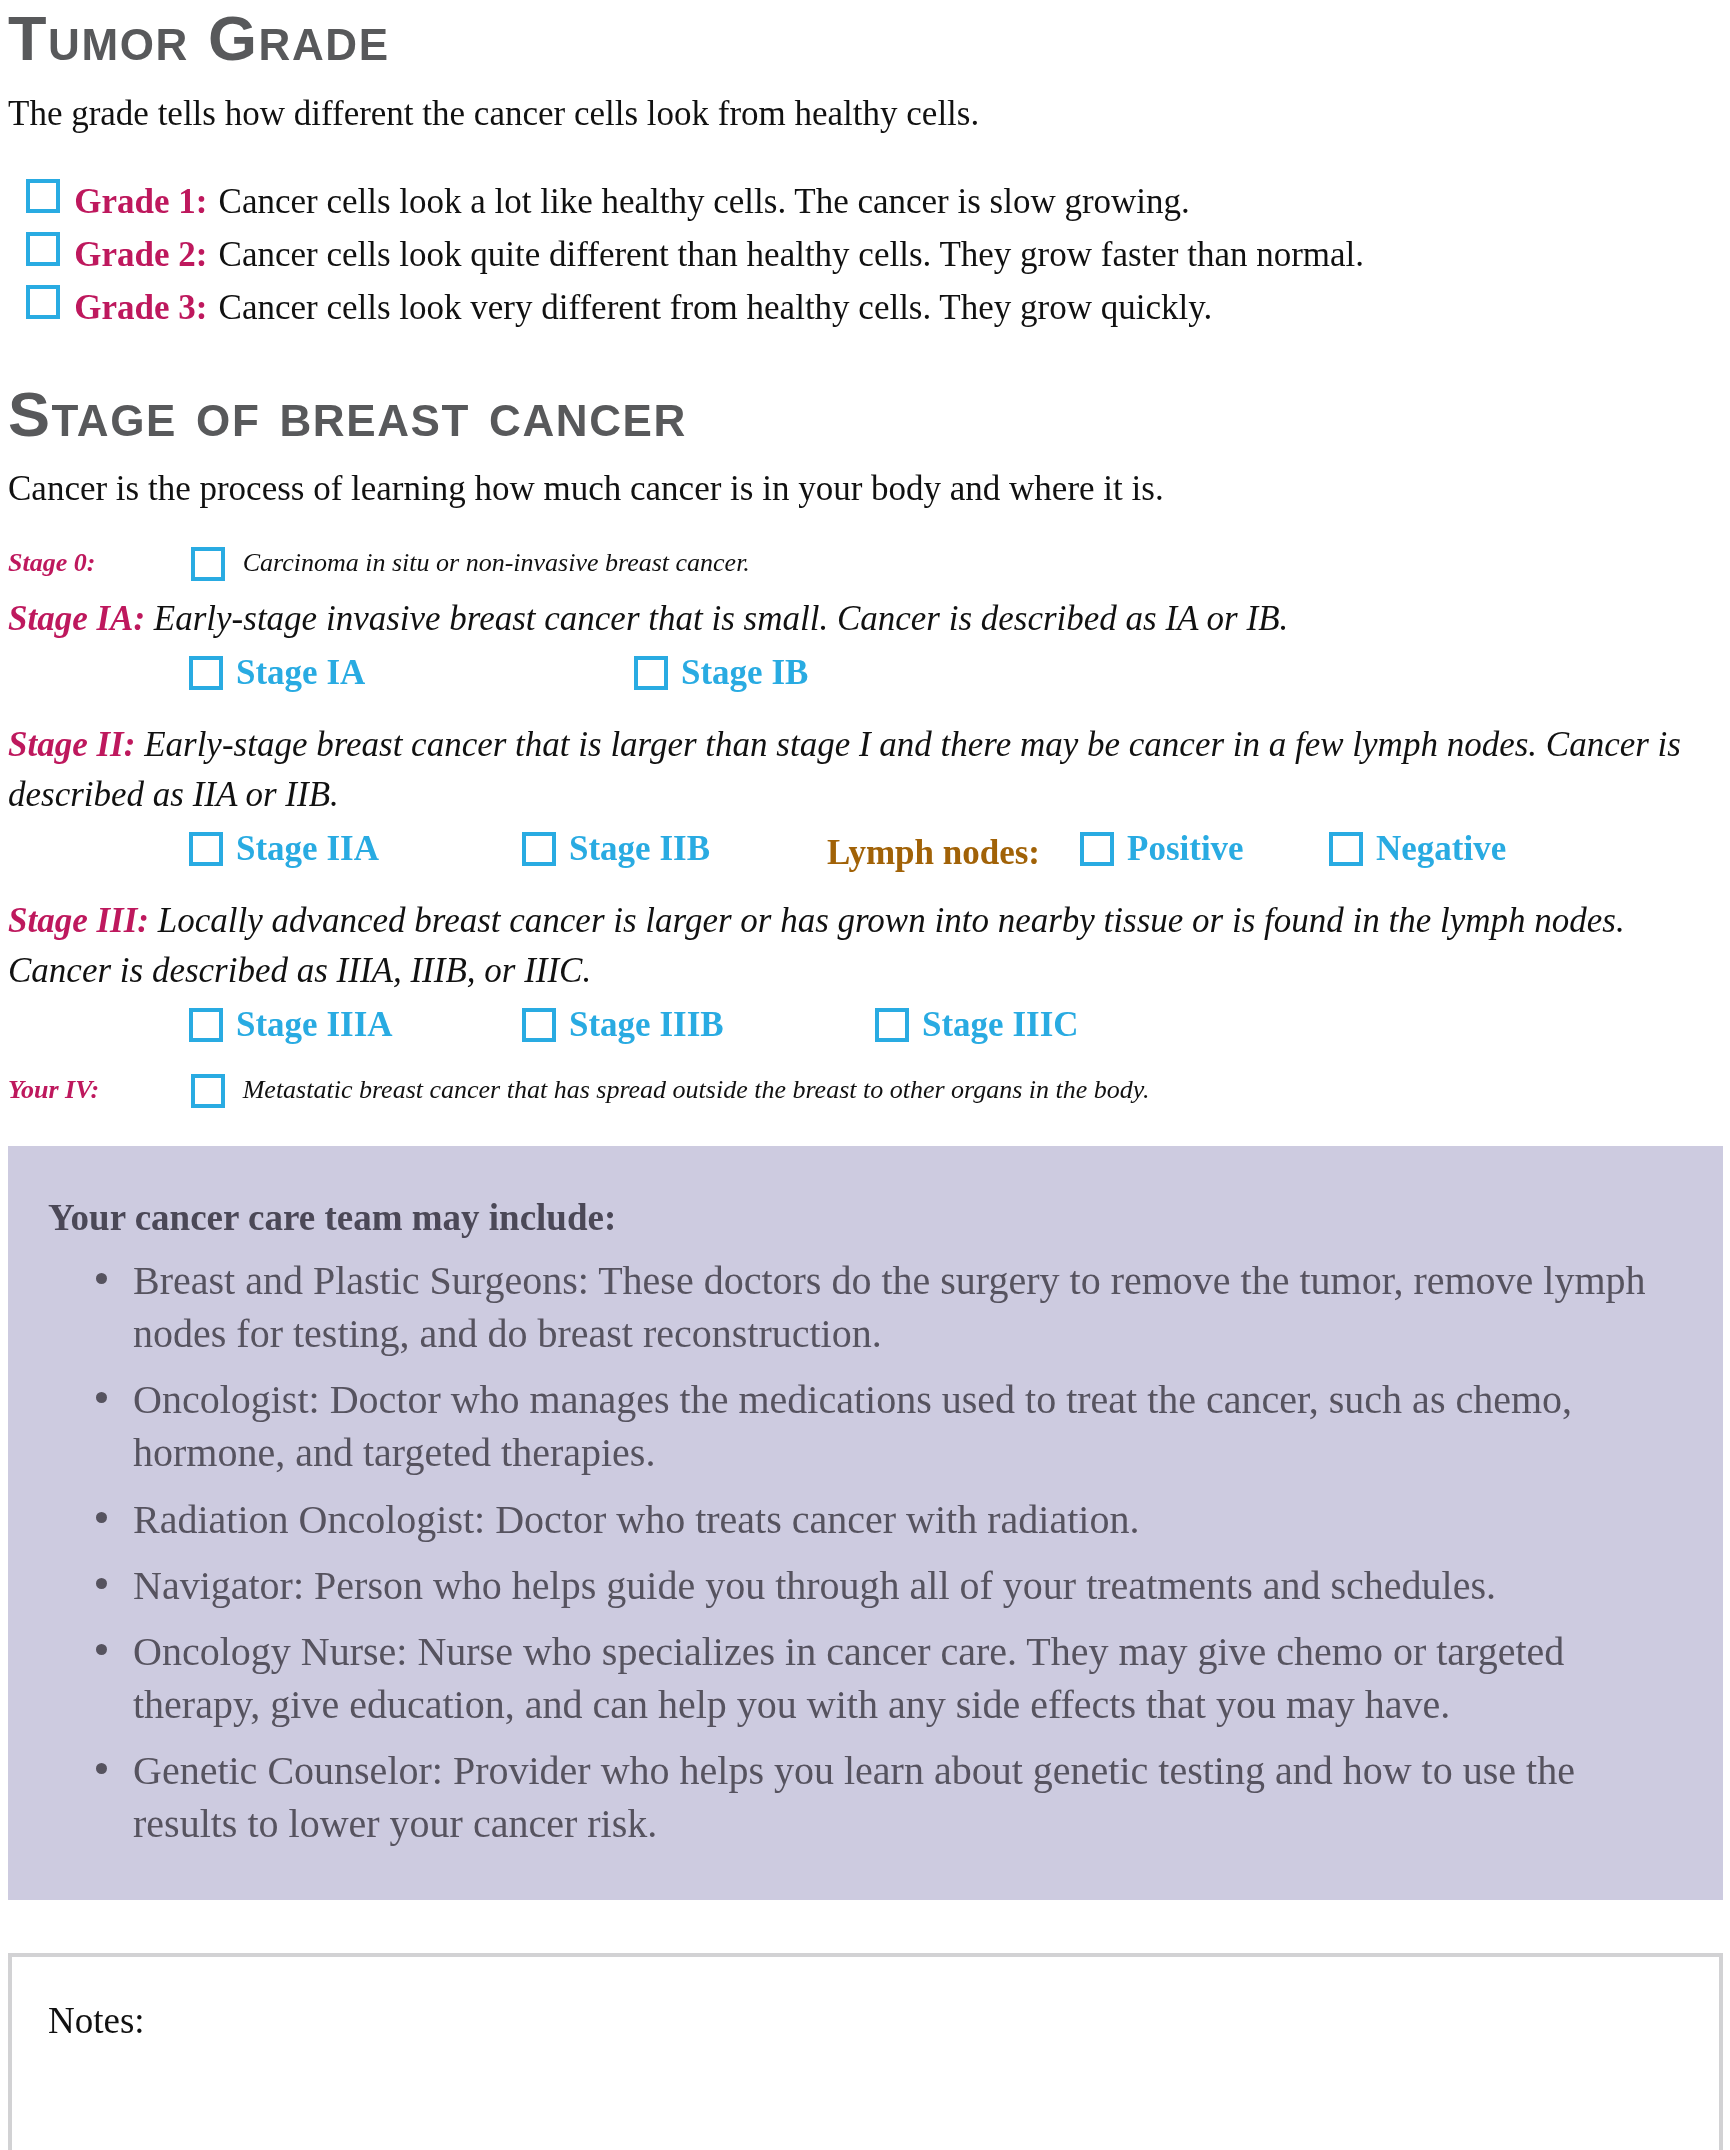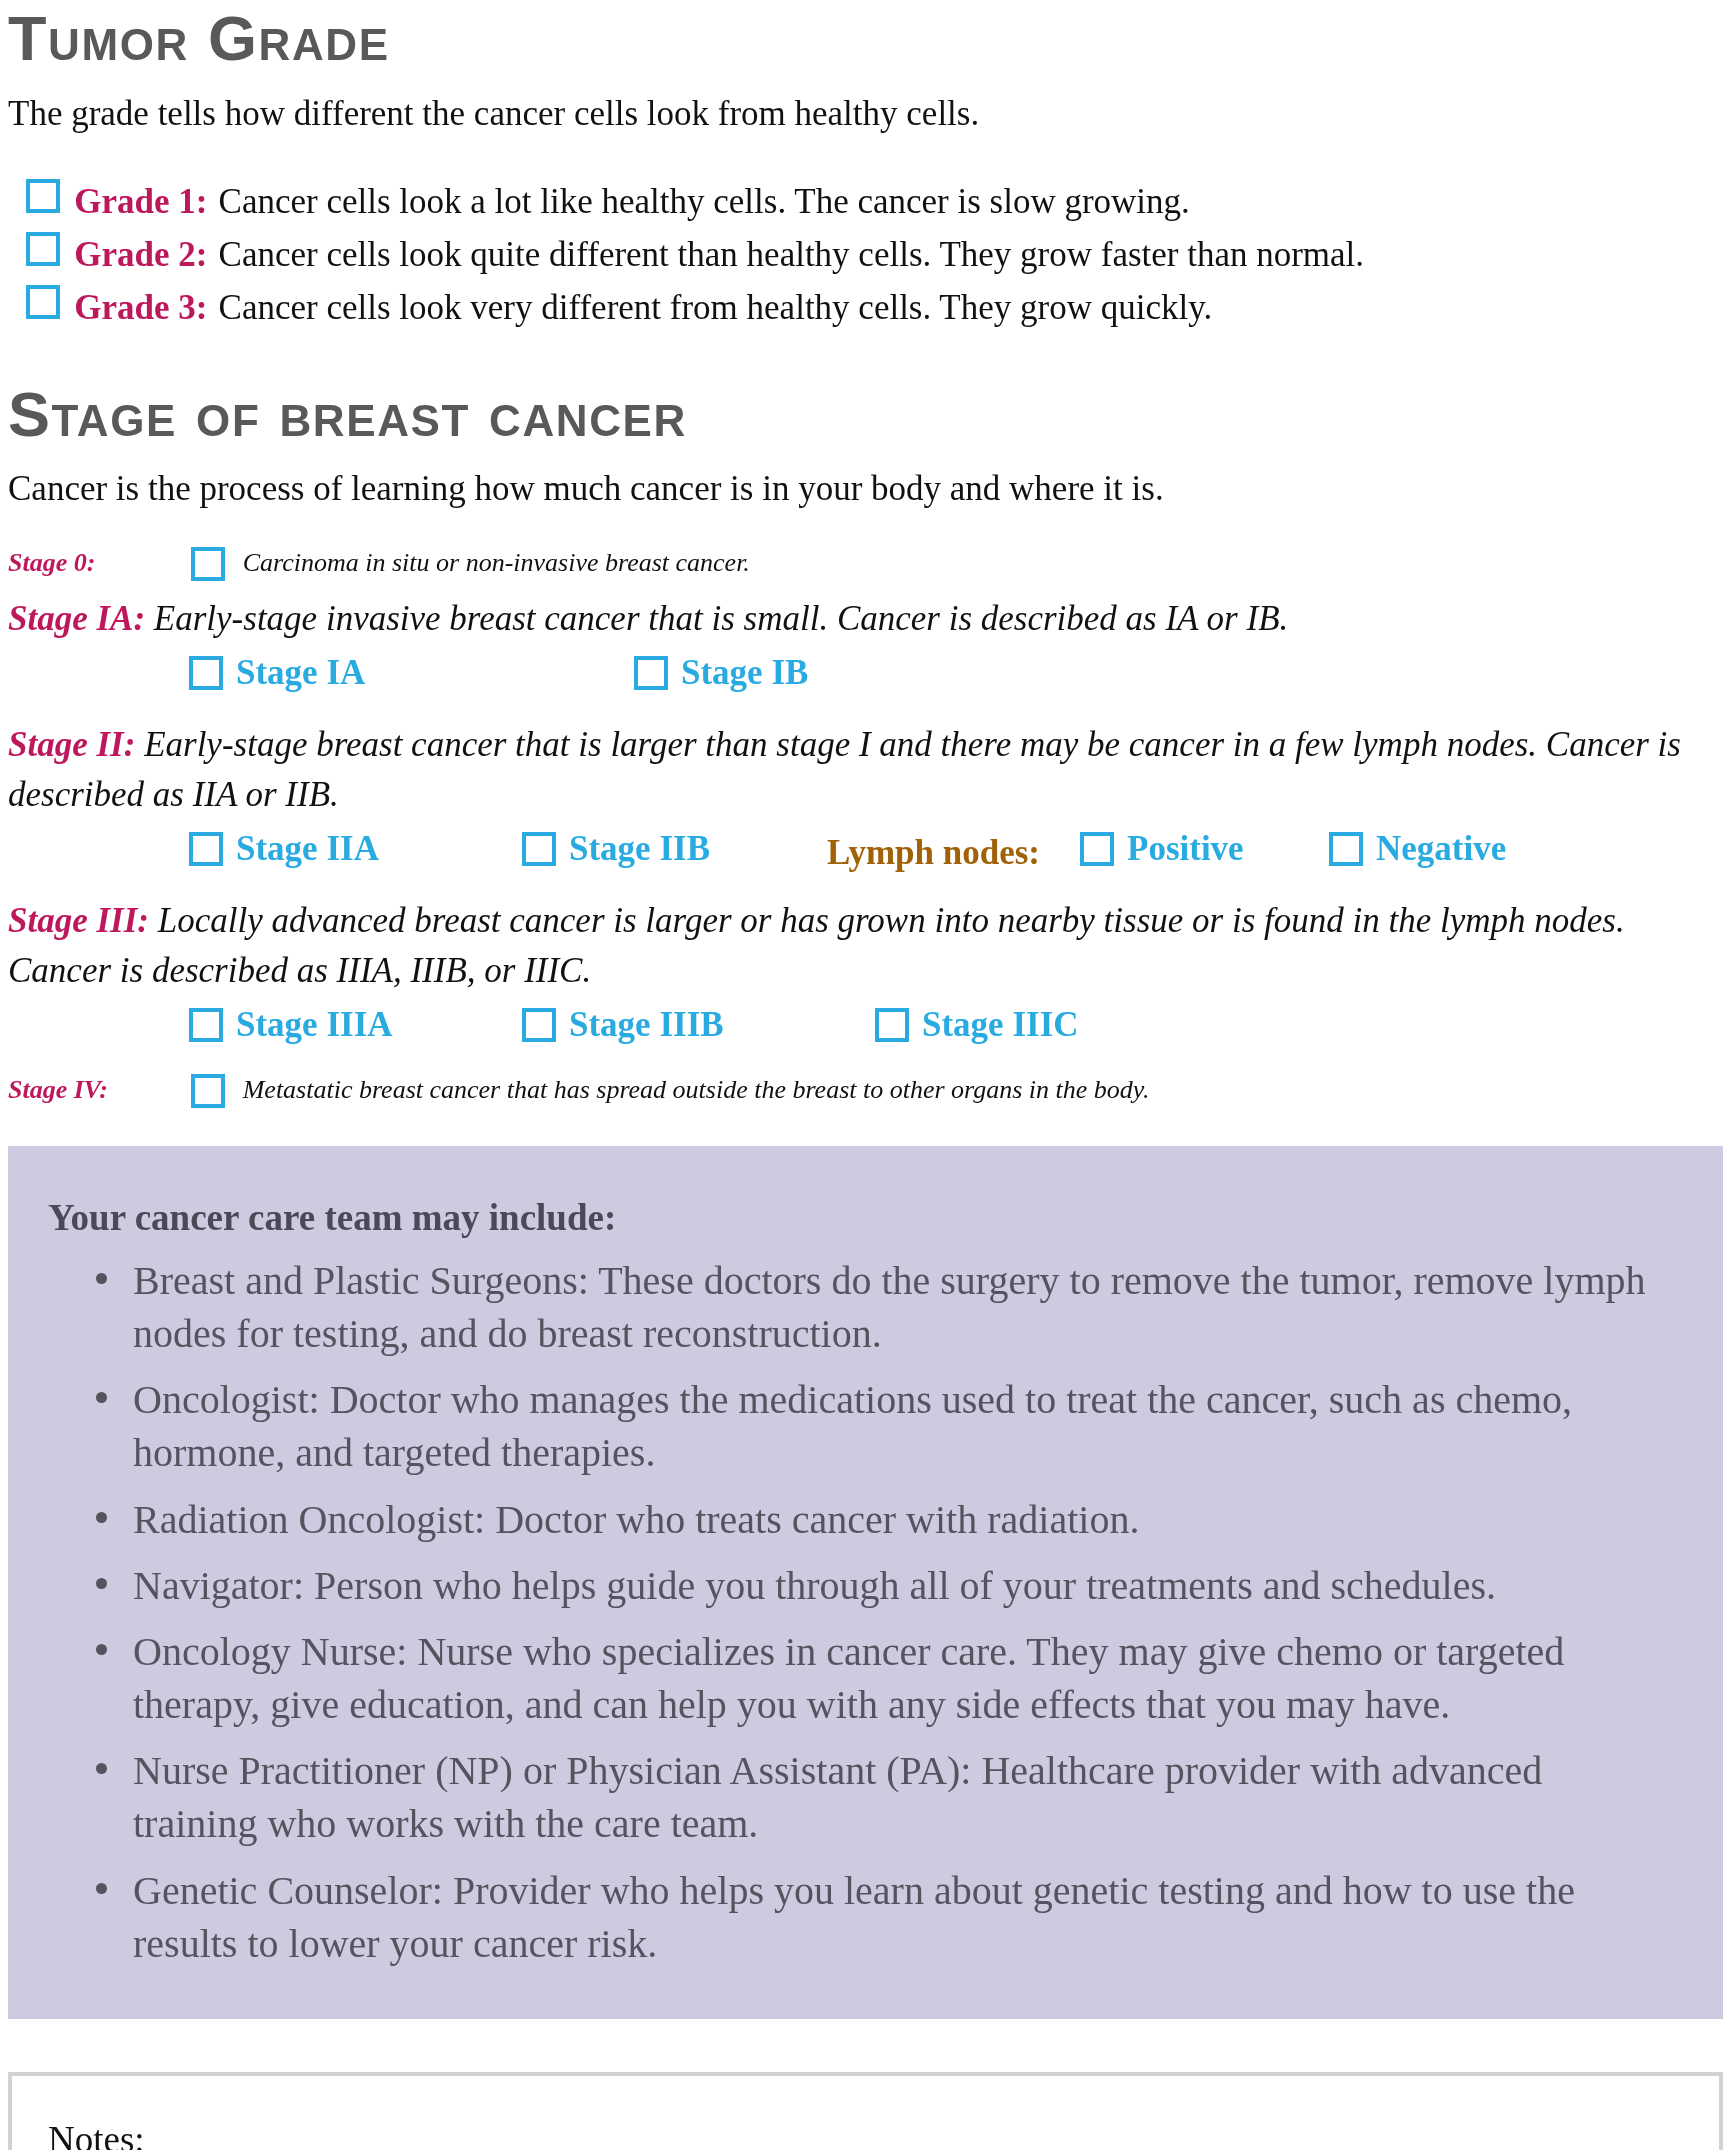--- a/index.html
+++ b/index.html
@@ -241,35 +241,34 @@
         <span class="checkbox"></span>
         <span class="opt-label">Stage IIIB</span>
       </span>
       <span class="opt l1085">
         <span class="checkbox"></span>
         <span class="opt-label">Stage IIIC</span>
       </span>
     </div>
 
     <div class="stage-flex">
-      <span class="stage-label cyan-label">Stage IV:</span>
+      <span class="stage-label cyan-label">Your IV:</span>
       <span class="checkbox"></span>
       <span class="stage-text">Metastatic breast cancer that has spread outside the breast to other organs in the body.</span>
     </div>
   </div>
 
   <div class="care-box">
     <p class="care-title">Your cancer care team may include:</p>
     <ul class="care-list">
       <li><span class="bullet-dot"></span><span>Breast and Plastic Surgeons: These doctors do the surgery to remove the tumor, remove lymph nodes for testing, and do breast reconstruction.</span></li>
       <li><span class="bullet-dot"></span><span>Oncologist: Doctor who manages the medications used to treat the cancer, such as chemo, hormone, and targeted therapies.</span></li>
       <li><span class="bullet-dot"></span><span>Radiation Oncologist: Doctor who treats cancer with radiation.</span></li>
       <li><span class="bullet-dot"></span><span>Navigator: Person who helps guide you through all of your treatments and schedules.</span></li>
       <li><span class="bullet-dot"></span><span>Oncology Nurse: Nurse who specializes in cancer care. They may give chemo or targeted therapy, give education, and can help you with any side effects that you may have.</span></li>
-      <li><span class="bullet-dot"></span><span>Nurse Practitioner (NP) or Physician Assistant (PA): Healthcare provider with advanced training who works with the care team.</span></li>
       <li><span class="bullet-dot"></span><span>Genetic Counselor: Provider who helps you learn about genetic testing and how to use the results to lower your cancer risk.</span></li>
     </ul>
   </div>
 
   <div class="notes-box">
     <span class="notes-label">Notes:</span>
   </div>
 
 </div>
 

